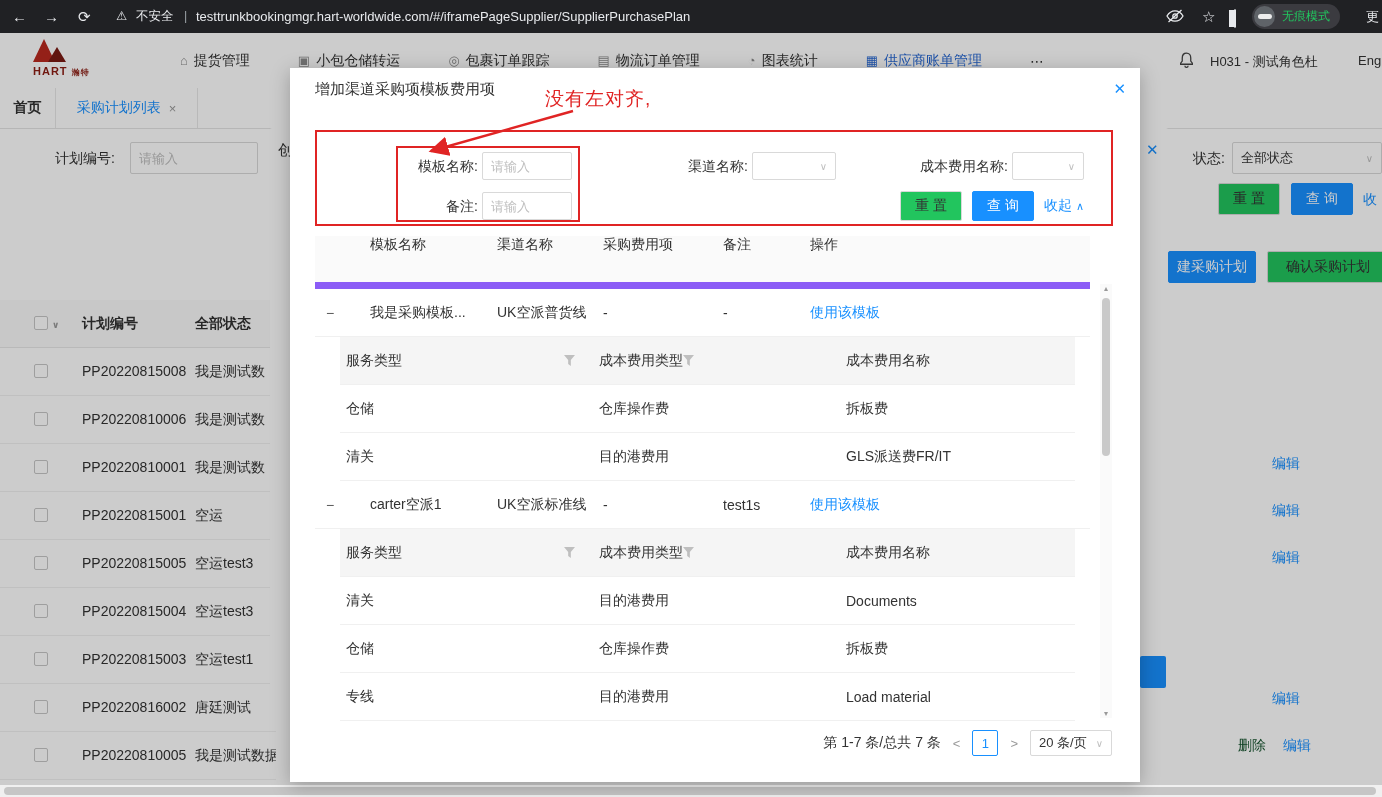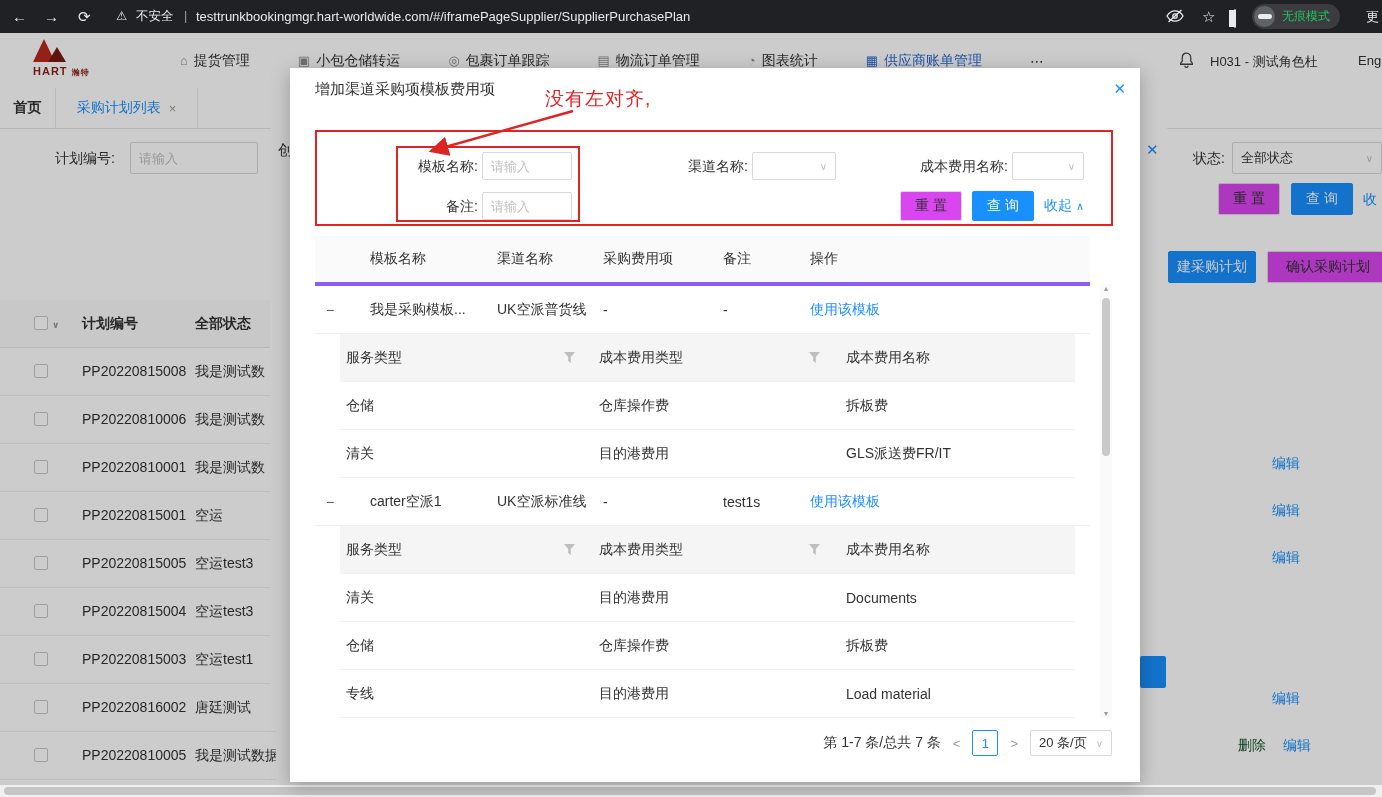--- a/index.html
+++ b/index.html
@@ -33,21 +33,21 @@
 
   
   .tabs{position:absolute;left:0;top:88px;width:1382px;height:40px;background:#fff;border-bottom:1px solid #e4e4e4;z-index:10;}
   .tab{height:40px;display:flex;align-items:center;justify-content:center;gap:8px;border-right:1px solid #e8e8e8;font-size:14px;box-sizing:border-box;}
 
   
   .input{border:1px solid #d9d9d9;border-radius:2px;font-size:13px;padding:0 8px;color:#333;background:#fff;box-sizing:border-box;outline:none;}
   input::placeholder{color:#bfbfbf;}
   .select{border:1px solid #d9d9d9;border-radius:2px;background:#fff;display:flex;align-items:center;justify-content:space-between;padding:0 8px;box-sizing:border-box;font-size:13px;color:#333;}
   .chev{color:#bfbfbf;font-size:10px;}
-  .btn{border:1px solid #d9d9d9;background:#d946ef;border-radius:2px;font-size:14px;color:#333;display:flex;align-items:center;justify-content:center;box-sizing:border-box;cursor:pointer;}
+  .btn{border:1px solid #d9d9d9;background:#22c55e;border-radius:2px;font-size:14px;color:#333;display:flex;align-items:center;justify-content:center;box-sizing:border-box;cursor:pointer;}
   .btn-primary{background:#1890ff;border-color:#1890ff;color:#fff;}
   .link{color:#1890ff;font-size:14px;cursor:pointer;text-decoration:none;}
   .cb{width:14px;height:14px;border:1px solid #c6c6c6;border-radius:2px;background:#fff;display:inline-block;box-sizing:border-box;}
 
   
   .ptable{position:absolute;left:0;top:300px;width:276px;overflow:hidden;background:#fff;z-index:10;}
   .prow{position:relative;height:47px;border-bottom:1px solid #f0f0f0;font-size:14px;color:#333;background:#fff;}
   .prow.head{background:#fafafa;border-bottom:1px solid #e8e8e8;font-weight:bold;}
   .prow .cbp{position:absolute;left:34px;top:16px;}
   .prow .pc1{position:absolute;left:82px;top:15px;white-space:nowrap;}
@@ -66,32 +66,32 @@
   .modal{position:absolute;left:290px;top:68px;width:850px;height:714px;background:#fff;z-index:100;
          box-shadow:0 4px 18px rgba(0,0,0,0.25);}
   .mtitle{position:absolute;left:25px;top:0;height:42px;line-height:42px;font-size:15px;font-weight:500;color:#333;}
   .mclose{position:absolute;right:14px;top:12px;color:#1890ff;font-size:15px;cursor:pointer;}
   .redbox{position:absolute;border:2px solid #e02424;pointer-events:none;z-index:40;box-sizing:border-box;}
   .flabel{position:absolute;font-size:14px;color:#333;line-height:28px;text-align:right;}
 
   
   .mtable{position:absolute;left:25px;top:168px;width:775px;font-size:14px;color:#333;}
   .mt-row{display:flex;align-items:center;height:47px;border-bottom:1px solid #f0f0f0;background:#fff;}
-  .mt-head{display:flex;align-items:center;height:46px;background:#fafafa;border-bottom:4px solid #8b5cf6;font-weight:500;}
+  .mt-head{display:flex;align-items:flex-start;height:46px;background:#fafafa;border-bottom:7px solid #8b5cf6;font-weight:500;}
   .mc0{width:30px;text-align:center;flex-shrink:0;}
   .mc1{width:130px;padding-left:25px;box-sizing:border-box;white-space:nowrap;overflow:hidden;flex-shrink:0;}
   .mc2{width:106px;padding-left:22px;box-sizing:border-box;white-space:nowrap;flex-shrink:0;}
   .mc3{width:120px;padding-left:22px;box-sizing:border-box;flex-shrink:0;}
   .mc4{width:87px;padding-left:22px;box-sizing:border-box;flex-shrink:0;}
   .mc5{flex:1;padding-left:22px;box-sizing:border-box;}
   .sub{margin-left:25px;width:735px;}
   .s-row{display:flex;align-items:center;height:47px;border-bottom:1px solid #f0f0f0;background:#fff;}
   .s-head{background:#f5f5f5;}
   .sc0{width:253px;padding:0 18px 0 6px;box-sizing:border-box;display:flex;align-items:center;justify-content:space-between;}
-  .sc1{width:245px;padding:0 18px 0 6px;box-sizing:border-box;display:flex;align-items:center;justify-content:space-between;}
+  .sc1{width:245px;padding:0 18px 0 6px;box-sizing:border-box;display:flex;align-items:center;}
   .sc2{width:237px;padding-left:8px;box-sizing:border-box;}
   .funnel{width:11px;height:11px;background:#bfbfbf;clip-path:polygon(0 0,100% 0,62% 45%,62% 100%,38% 82%,38% 45%);cursor:pointer;}
   .minus{color:#595959;font-size:14px;cursor:pointer;}
 
   .msb{position:absolute;left:810px;top:216px;width:12px;height:434px;background:#fafafa;}
   .msb .ar{position:absolute;left:0;width:12px;text-align:center;font-size:8px;color:#999;cursor:pointer;}
   .msb .thumb{position:absolute;left:2px;top:14px;width:8px;height:158px;background:#c9c9c9;border-radius:4px;cursor:pointer;}
 
   .pgn{position:absolute;right:28px;top:662px;display:flex;align-items:center;gap:12px;font-size:14px;color:#333;}
   .pbox{width:24px;height:24px;border:1px solid #1890ff;border-radius:2px;color:#1890ff;display:flex;align-items:center;justify-content:center;font-size:13px;cursor:pointer;}

